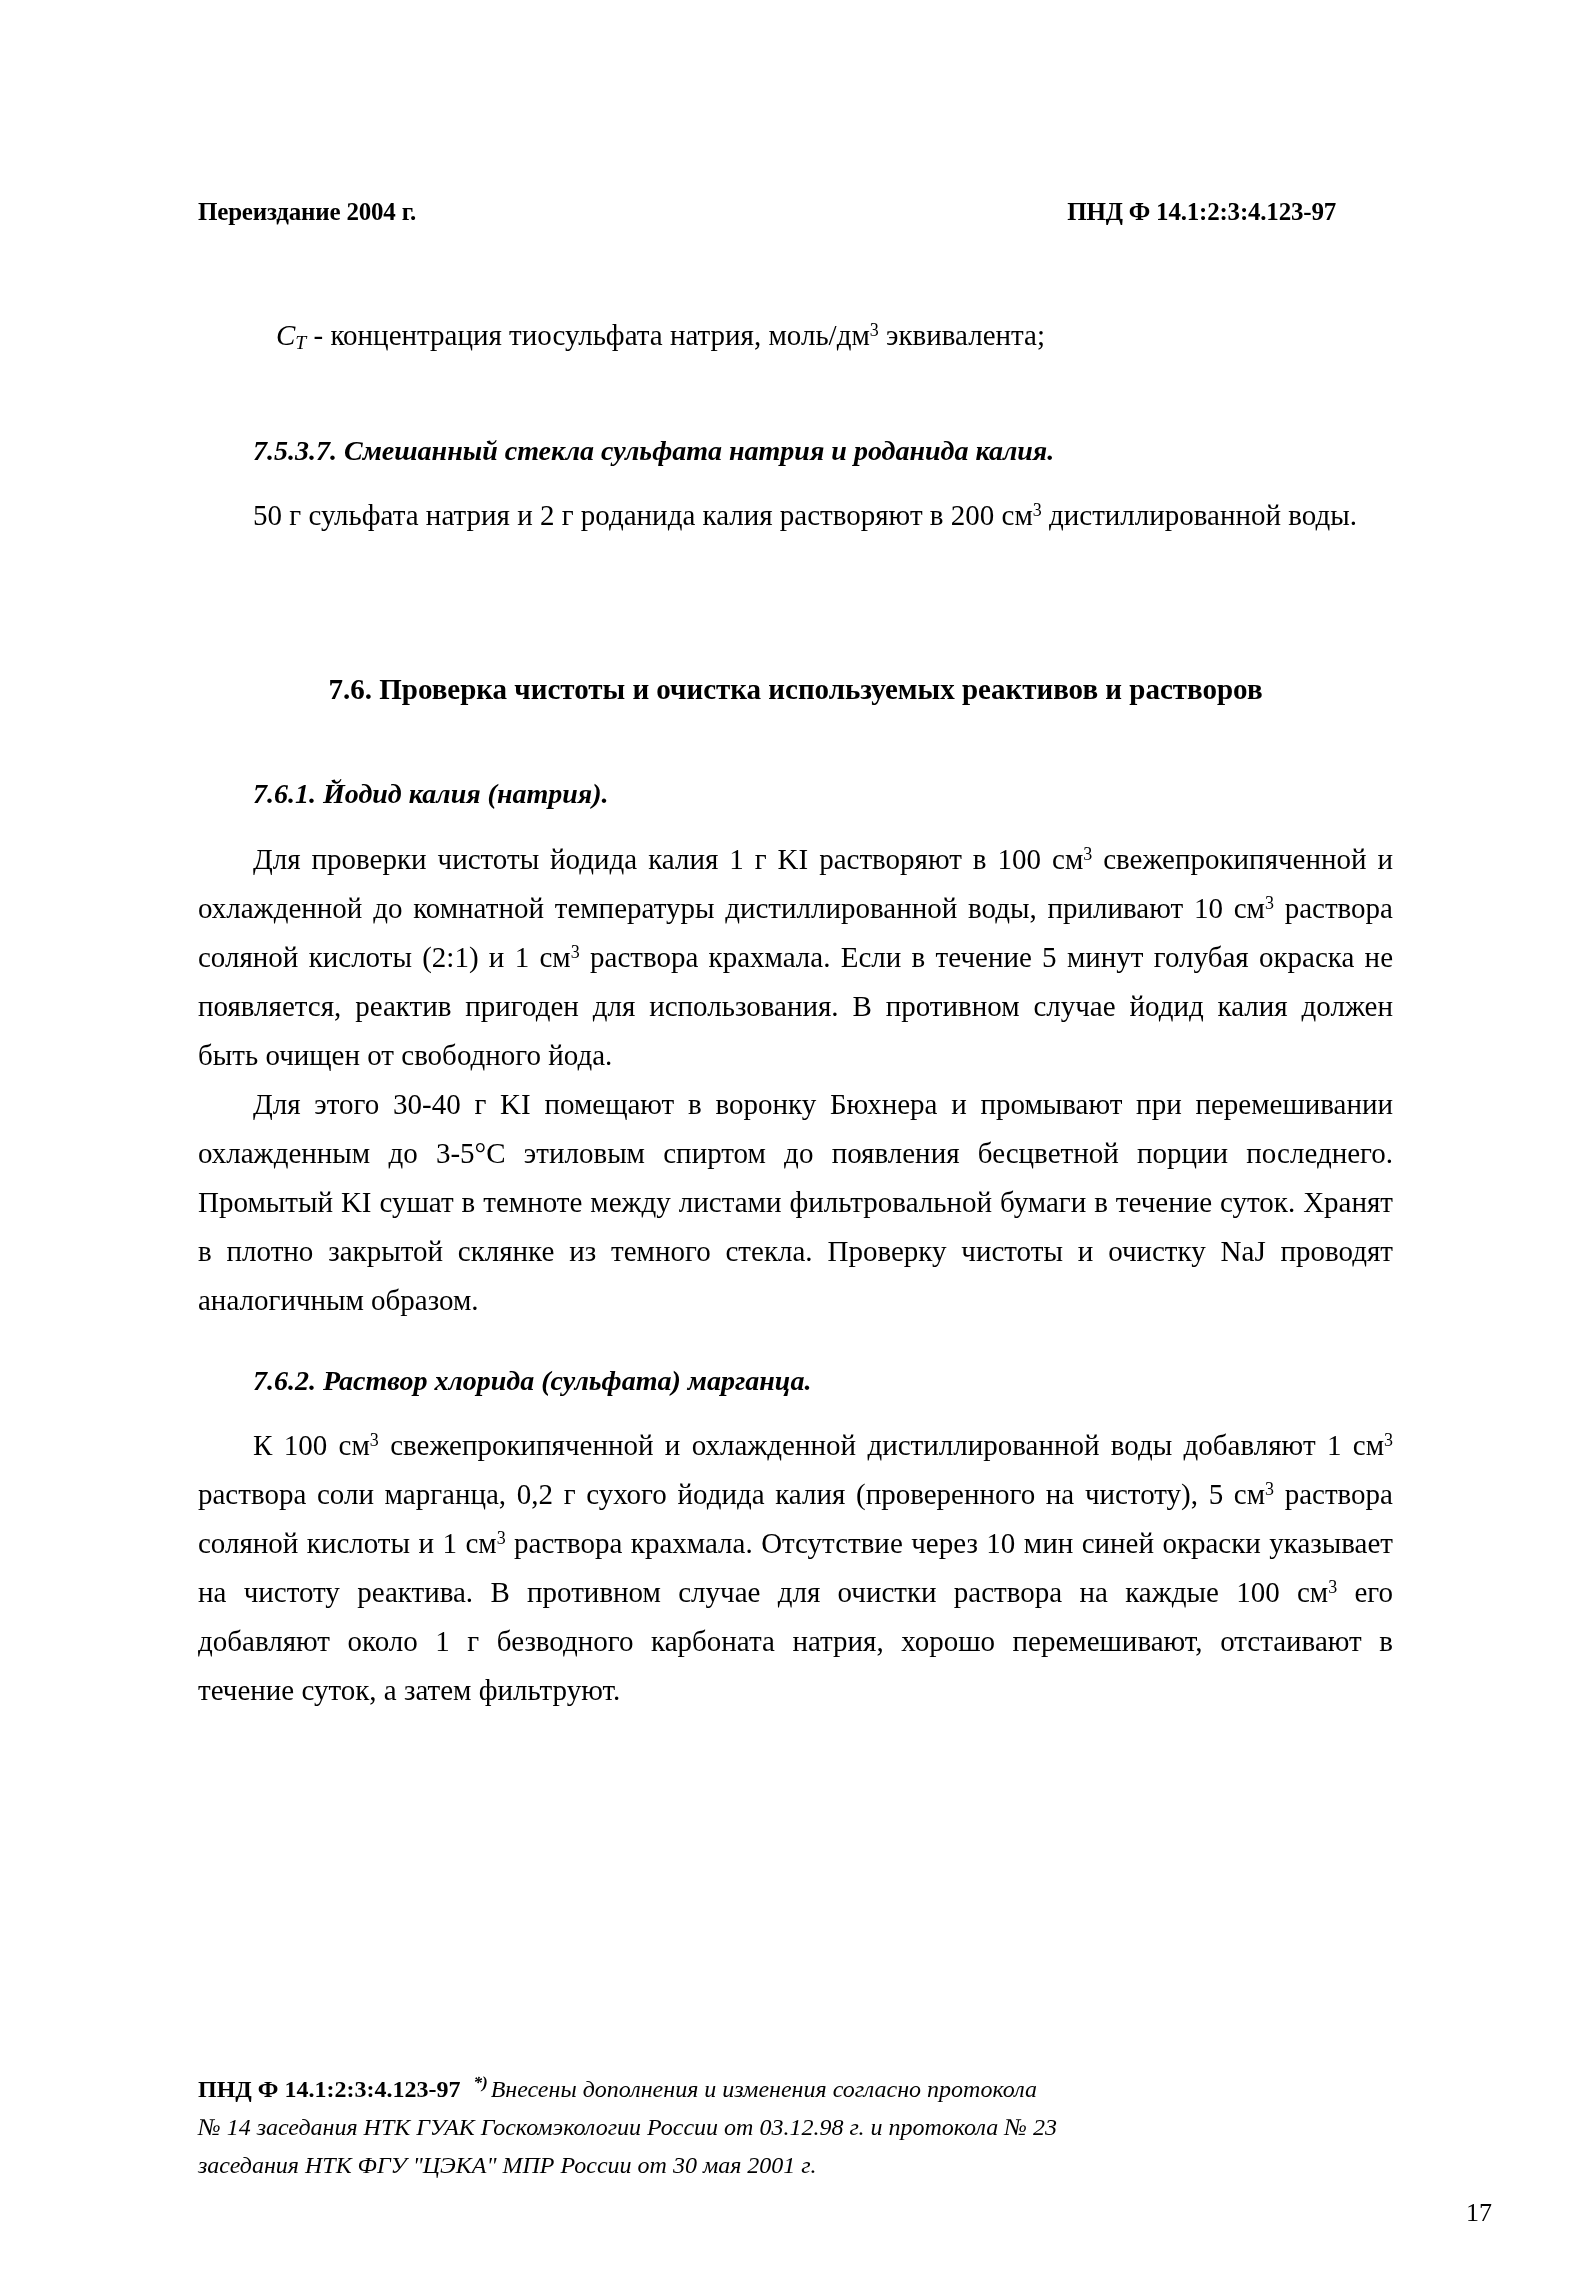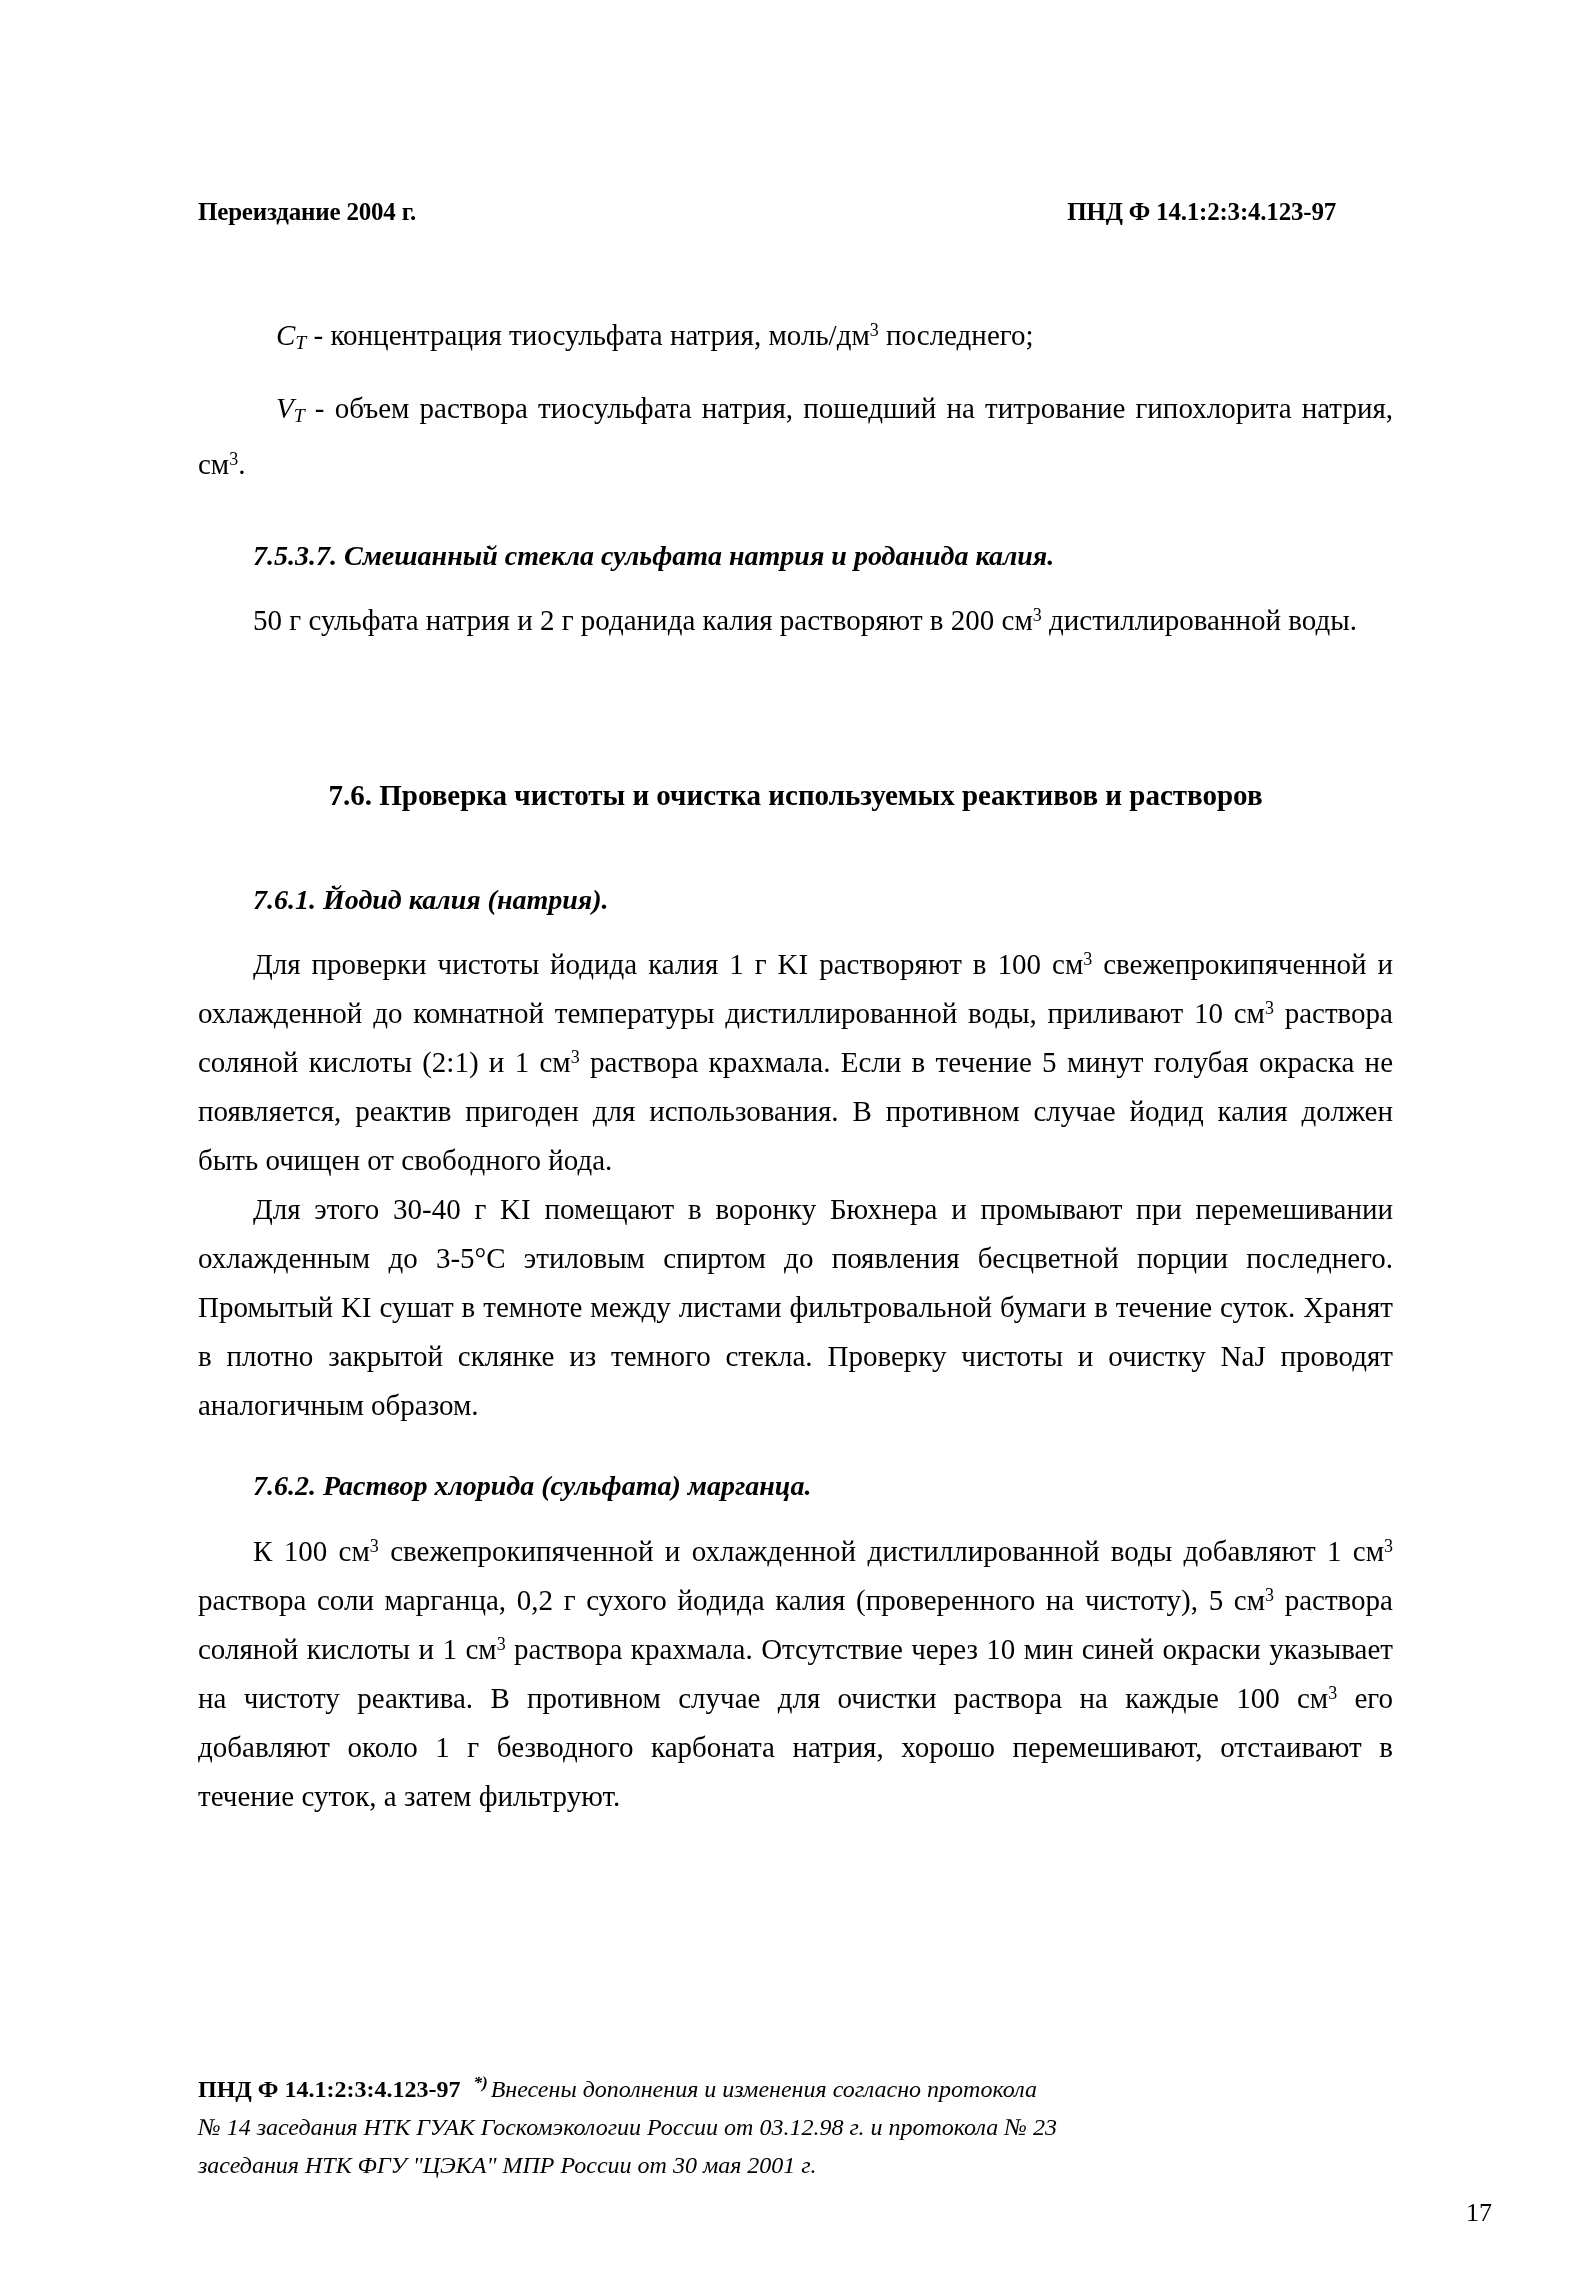--- a/index.html
+++ b/index.html
@@ -152,28 +152,25 @@
       <span class="left">Переиздание 2004 г.</span>
       <span class="right">ПНД Ф 14.1:2:3:4.123-97</span>
     </div>
 
     <div>
 
 
       <div class="sp-18"></div>
 
       <p class="where-body">
-        <span class="var"><span>C</span><sub>T</sub></span><span> - концентрация тиосульфата натрия, моль/дм</span><sup>3</sup><span> последнего;</span>
+        <span class="var"><span>C</span><sub>T</sub></span><span> - концентрация тиосульфата натрия, моль/дм</span><sup>3</sup><span> эквивалента;</span>
       </p>
 
       <div class="sp-18"></div>
 
-      <p class="where-body full">
-        <span class="var"><span>V</span><sub>T</sub></span><span> - объем раствора тиосульфата натрия, пошедший на титрование гипохлорита натрия, см</span><sup>3</sup><span>.</span>
-      </p>
     </div>
 
     <div class="sp-46"></div>
 
     <h3 class="subhead">7.5.3.7. Смешанный стекла сульфата натрия и роданида калия.</h3>
 
     <div class="sp-18"></div>
 
     <p class="indent"><span>50 г сульфата натрия и 2 г роданида калия растворяют в 200 см</span><sup>3</sup><span> дистиллированной воды.</span></p>
 

